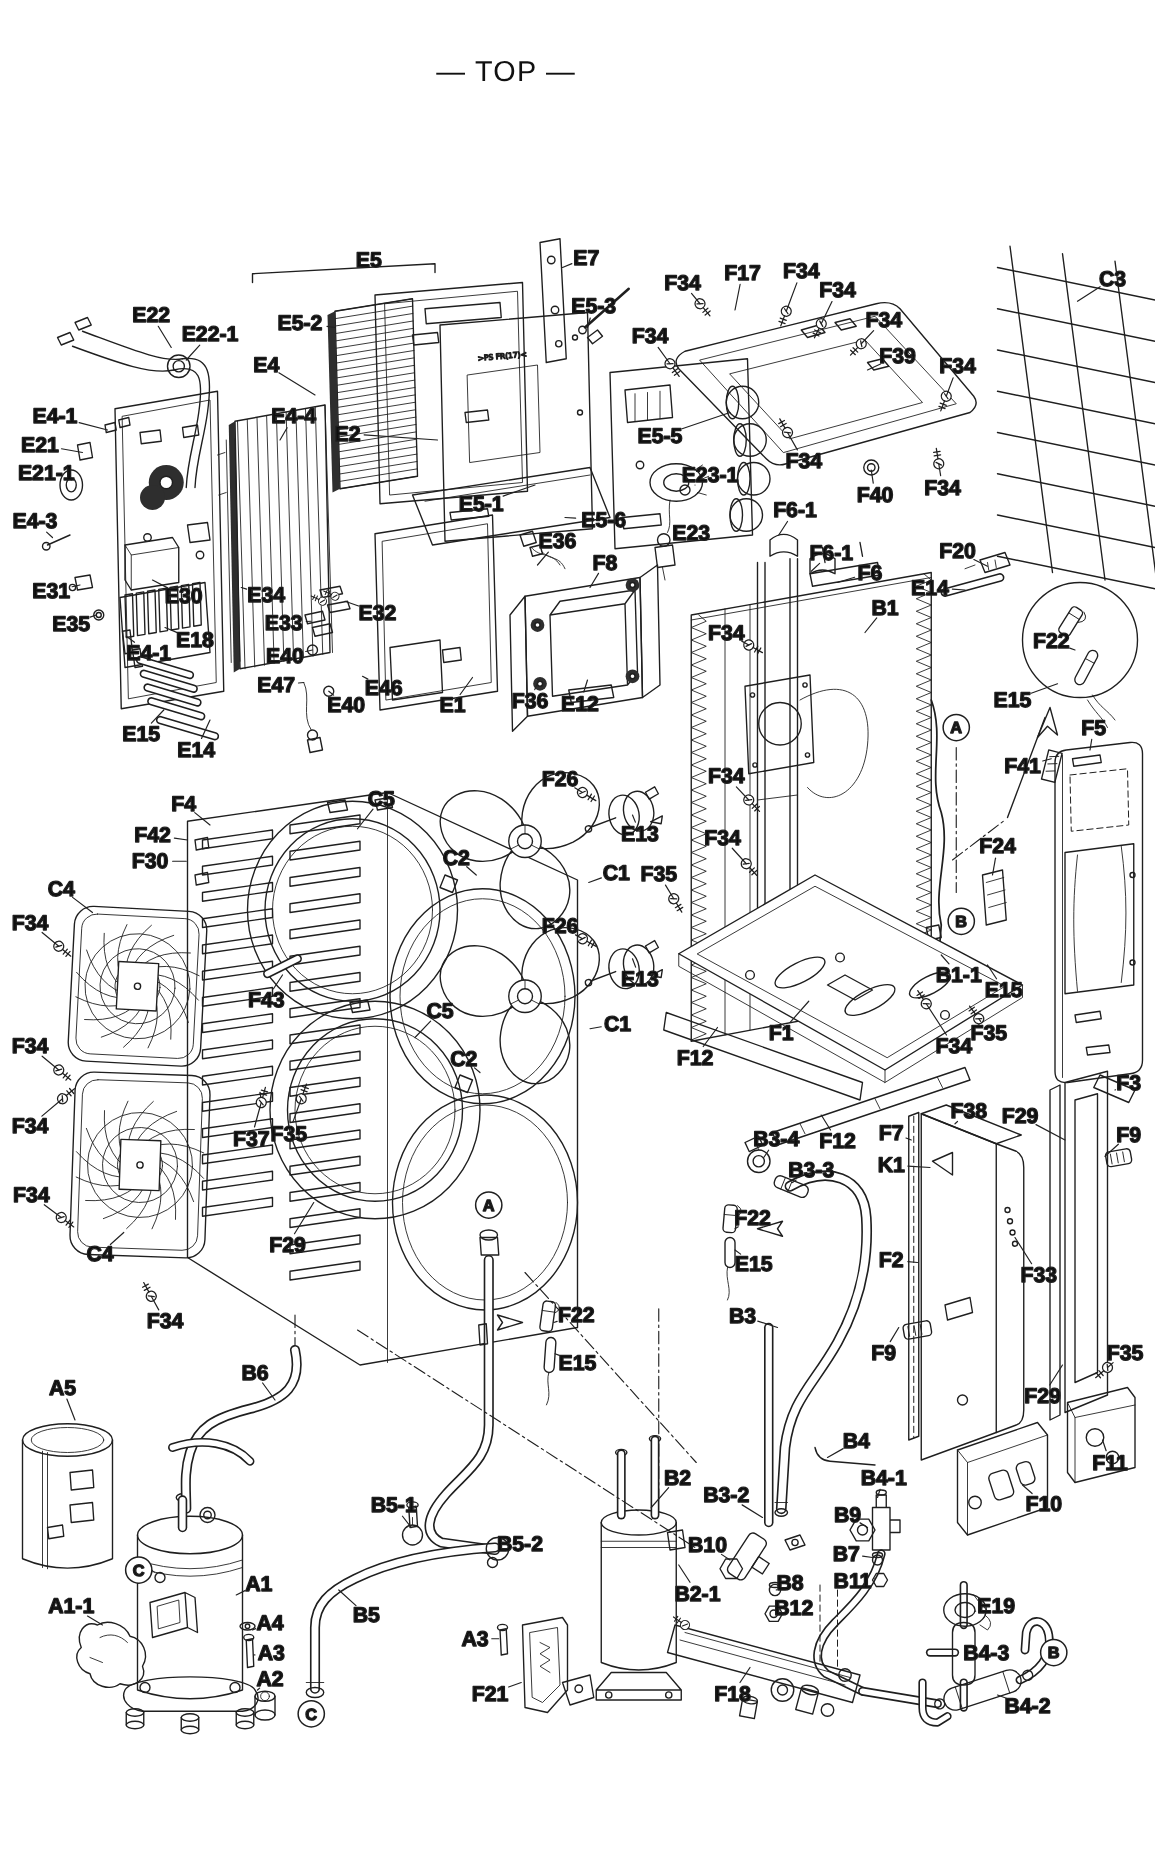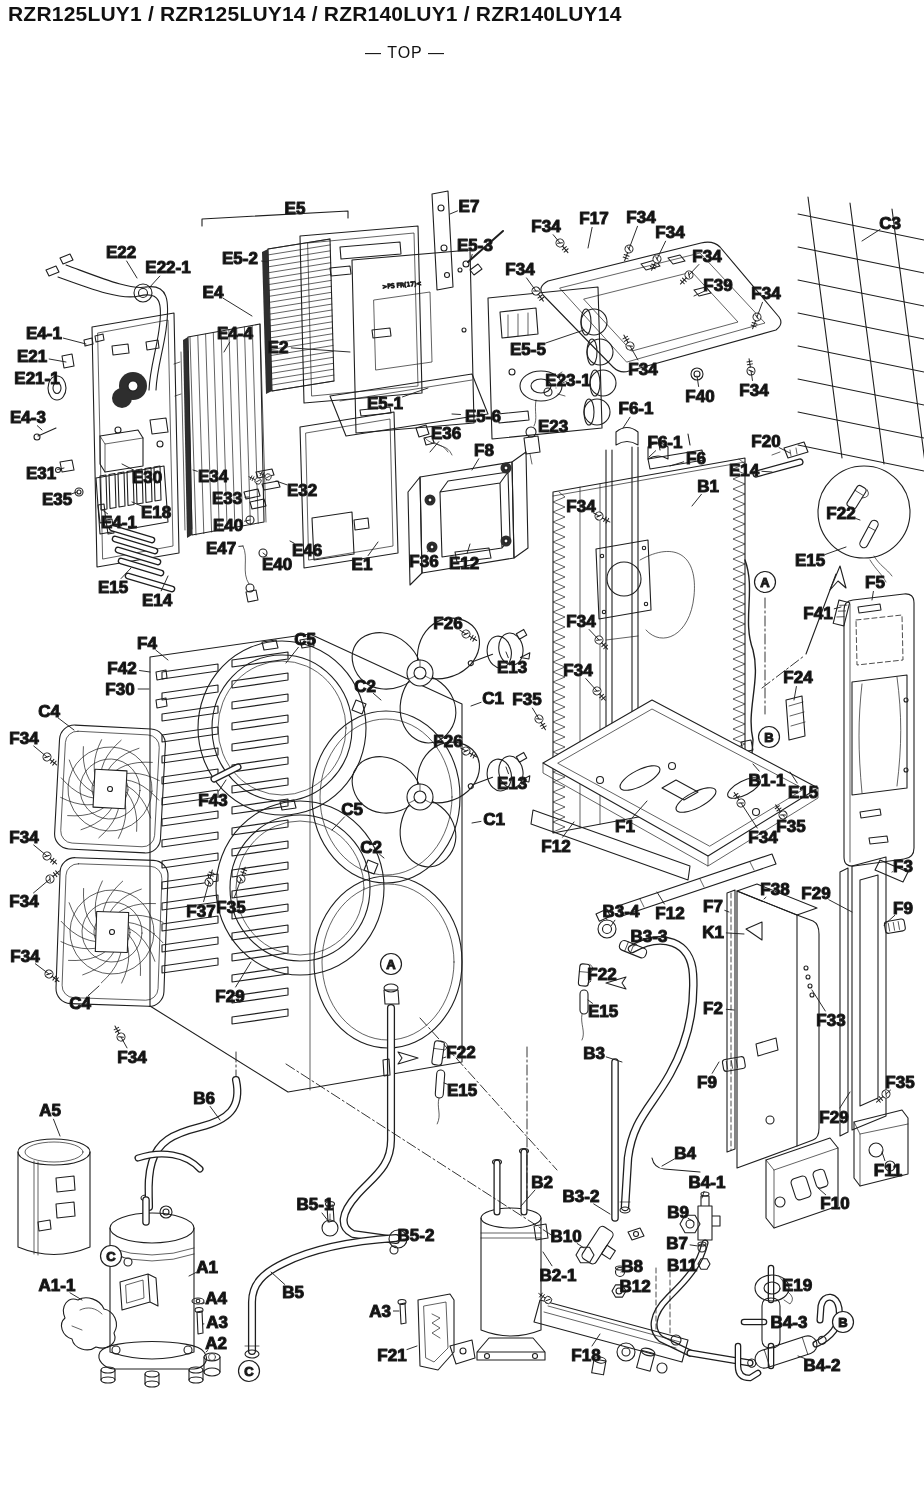--- a/index.html
+++ b/index.html
@@ -1,42 +1,41 @@
 <!DOCTYPE html>
 <html><head>
 <meta charset="utf-8">
 <style>
   html,body{margin:0;padding:0;background:#fff}
   .page{position:relative;width:924px;height:1497px;background:#fff;overflow:hidden;
         font-family:"Liberation Sans",sans-serif;color:#111}
   .title{position:absolute;left:8px;top:2px;margin:0;font-size:21px;font-weight:bold;
          letter-spacing:.2px;white-space:nowrap}
   .view-label{position:absolute;left:340px;top:44px;width:130px;text-align:center;
-              font-size:16px;letter-spacing:1px}
+              font-size:23px;letter-spacing:1px}
   svg{position:absolute;left:0;top:0}
   .thin{stroke-width:.7}
   .dash{stroke-dasharray:5 3;stroke-width:.8}
   .dd{stroke-dasharray:10 3 2 3;stroke-width:.9}
   .dk{fill:#2e2e2e;stroke:none}
   .wh{fill:#fff}
   .leader{stroke:#222;stroke-width:.95;fill:none}
   .part-label{font-family:"Liberation Sans",sans-serif;font-size:17px;font-weight:bold;
               fill:#0e0e0e;text-anchor:middle}
   .mkc{fill:#fff;stroke:#1f1f1f;stroke-width:1.2}
   .mkt{font-family:"Liberation Sans",sans-serif;font-size:13px;font-weight:bold;
        fill:#111;text-anchor:middle}
   .tiny{font-family:"DejaVu Sans",sans-serif;font-size:6px;fill:#222;text-anchor:middle}
   .pw{stroke:#1f1f1f;fill:none;stroke-linecap:round;stroke-linejoin:round}
   .pi{stroke:#fff;fill:none;stroke-linecap:round;stroke-linejoin:round}
 </style>
 </head>
 <body>
 
 <div class="page">
-  <h1 class="title">RZR125LUY1 / RZR125LUY14 / RZR140LUY1 / RZR140LUY14</h1>
   <div class="view-label">— TOP —</div>
 
   <svg id="art" width="924" height="1497" viewBox="0 0 924 1497">
     <defs>
       <g id="scr" stroke="#1f1f1f" fill="#fff" stroke-width="1">
         <circle r="4"></circle>
         <line x1="-2" y1="-1.4" x2="2" y2="1.4"></line>
         <line x1="0" y1="4" x2="0" y2="12.5"></line>
         <line x1="-2.6" y1="6.8" x2="2.6" y2="6.8"></line>
         <line x1="-2.6" y1="9.6" x2="2.6" y2="9.6"></line>

